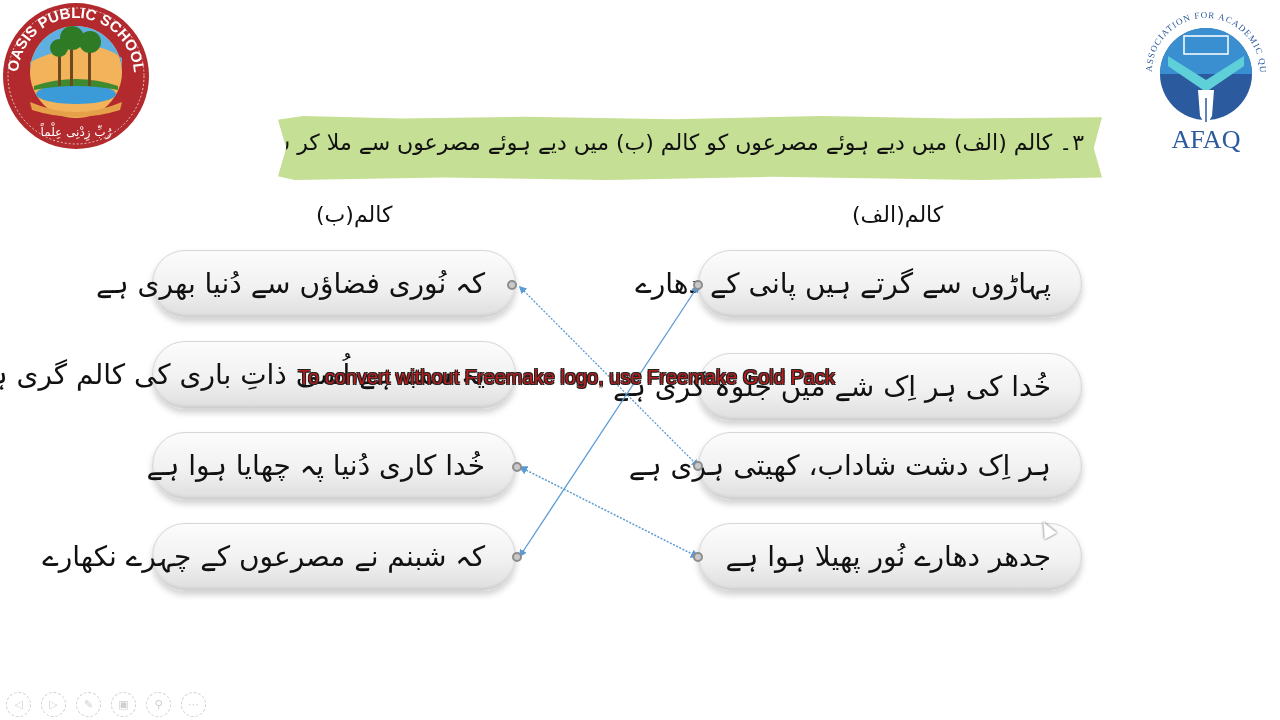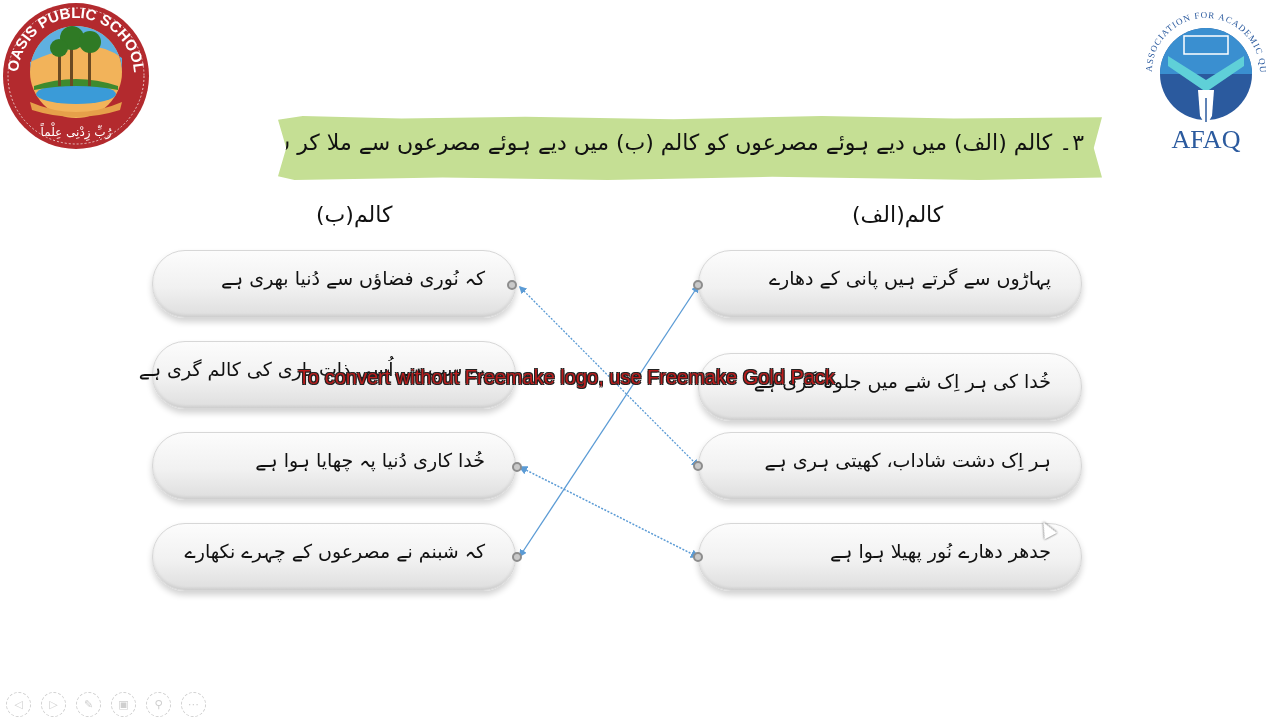--- a/index.html
+++ b/index.html
@@ -7,21 +7,21 @@
   .logo-left{position:absolute;left:0;top:2px;width:152px;height:148px;}
   .logo-right{position:absolute;left:1136px;top:6px;width:140px;height:150px;}
   .banner{position:absolute;left:278px;top:116px;width:824px;height:64px;background:#c5df94;
     clip-path:polygon(0 6%,3% 0,15% 4%,30% 1%,48% 5%,66% 0,82% 4%,100% 2%,99% 50%,100% 96%,85% 100%,60% 95%,40% 100%,20% 96%,2% 100%,0 94%,1% 50%);}
   .banner-text{position:absolute;right:18px;top:14px;font-size:22px;color:#111;direction:rtl;font-family:"DejaVu Sans",sans-serif;white-space:nowrap;}
   .col-head{position:absolute;font-size:22px;color:#111;direction:rtl;white-space:nowrap;}
   .pill{position:absolute;height:66px;border-radius:33px;
     background:linear-gradient(#fcfcfc 0%,#f1f1f1 55%,#dedede 100%);
     box-shadow:0 4px 6px rgba(0,0,0,0.18), inset 0 -2px 3px rgba(0,0,0,0.08);
     border:1px solid #d7d7d7;}
-  .pill-text{position:absolute;right:30px;top:16px;font-size:19px;color:#111;direction:rtl;white-space:nowrap;}
+  .pill-text{position:absolute;right:30px;top:16px;font-size:28px;color:#111;direction:rtl;white-space:nowrap;}
   .dot{position:absolute;width:10px;height:10px;border-radius:50%;background:#c9c9c9;border:2px solid #8d8d8d;box-sizing:border-box;}
   svg.lines{position:absolute;left:0;top:0;}
   .watermark{position:absolute;left:298px;top:366px;font-size:20px;color:#b91c1c;white-space:nowrap;
     font-family:"Liberation Sans",sans-serif;
     text-shadow:-1px -1px 0 #222,1px -1px 0 #222,-1px 1px 0 #222,1px 1px 0 #222;text-align:center;}
   .nav{position:absolute;left:6px;top:692px;display:flex;gap:10px;}
   .nav-btn{width:25px;height:25px;border-radius:50%;border:1.5px dashed #cfcfcf;box-sizing:border-box;color:#cfcfcf;font-size:11px;display:flex;align-items:center;justify-content:center;}
   .cursor{position:absolute;left:1040px;top:521px;width:0;height:0;border-left:7px solid transparent;border-right:7px solid transparent;border-bottom:16px solid #fff;transform:rotate(-28deg);filter:drop-shadow(0 0 1px #333);}
 </style>
 </head>

